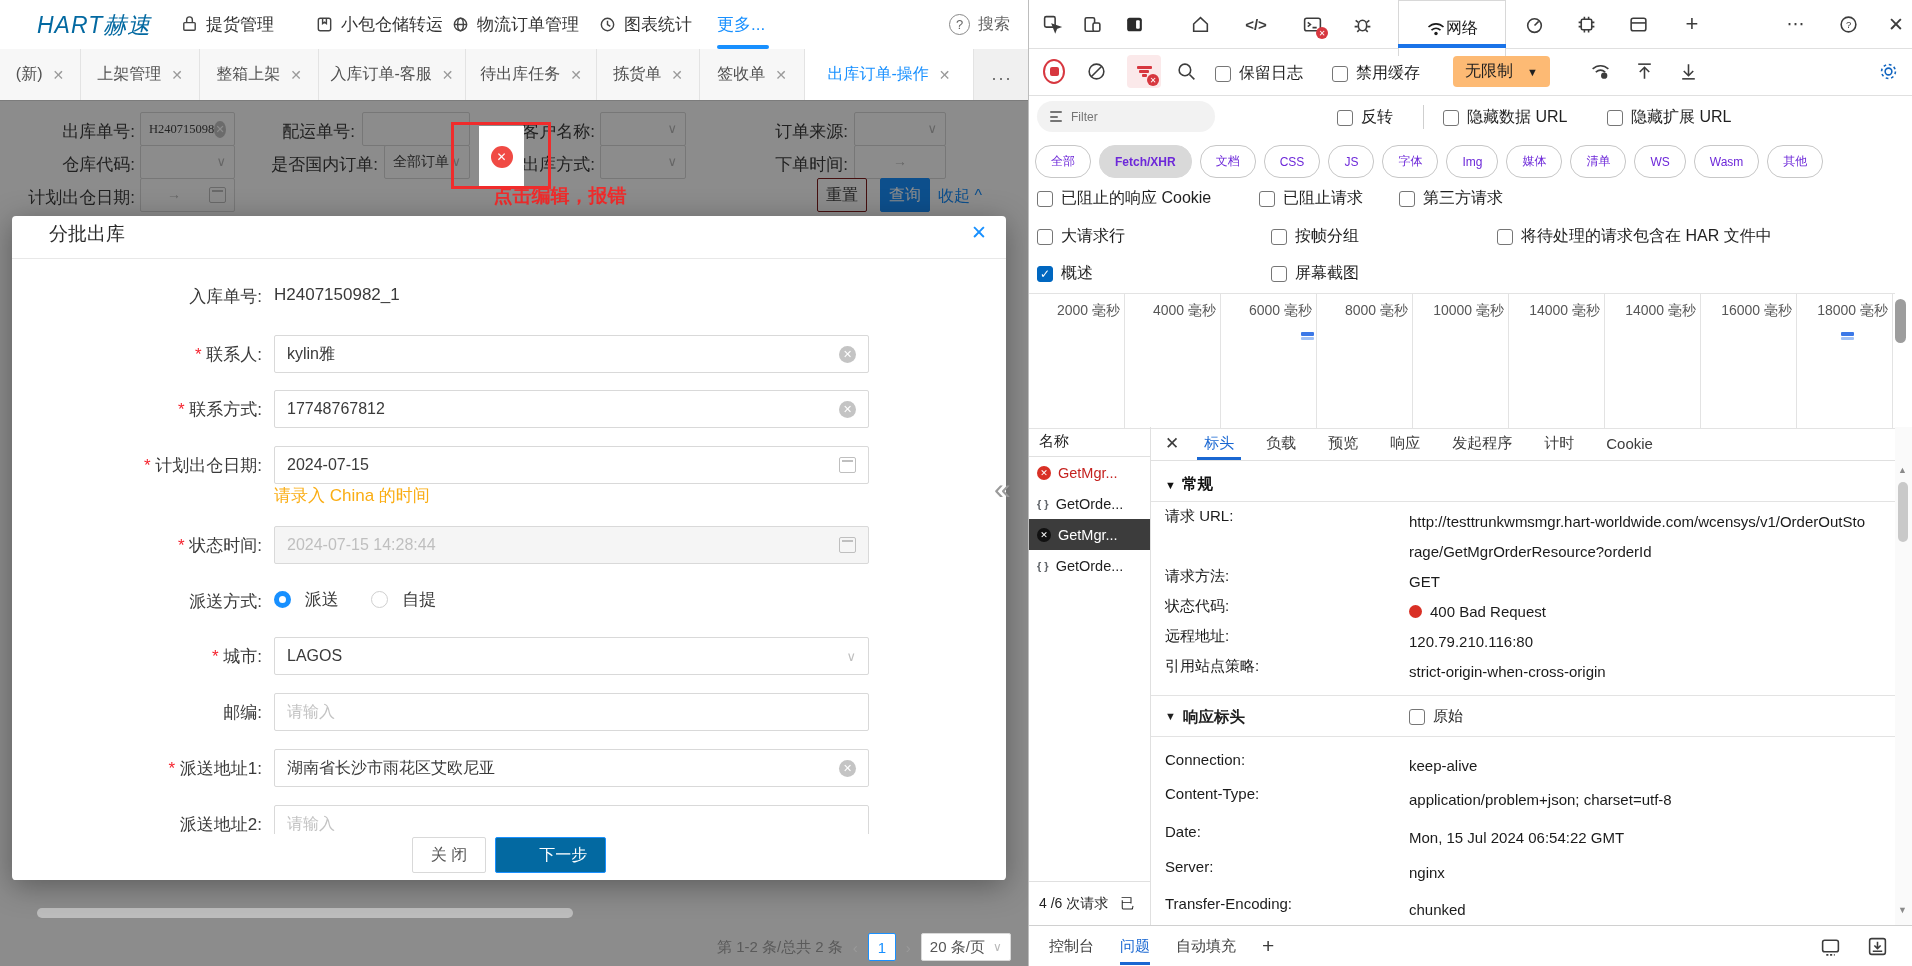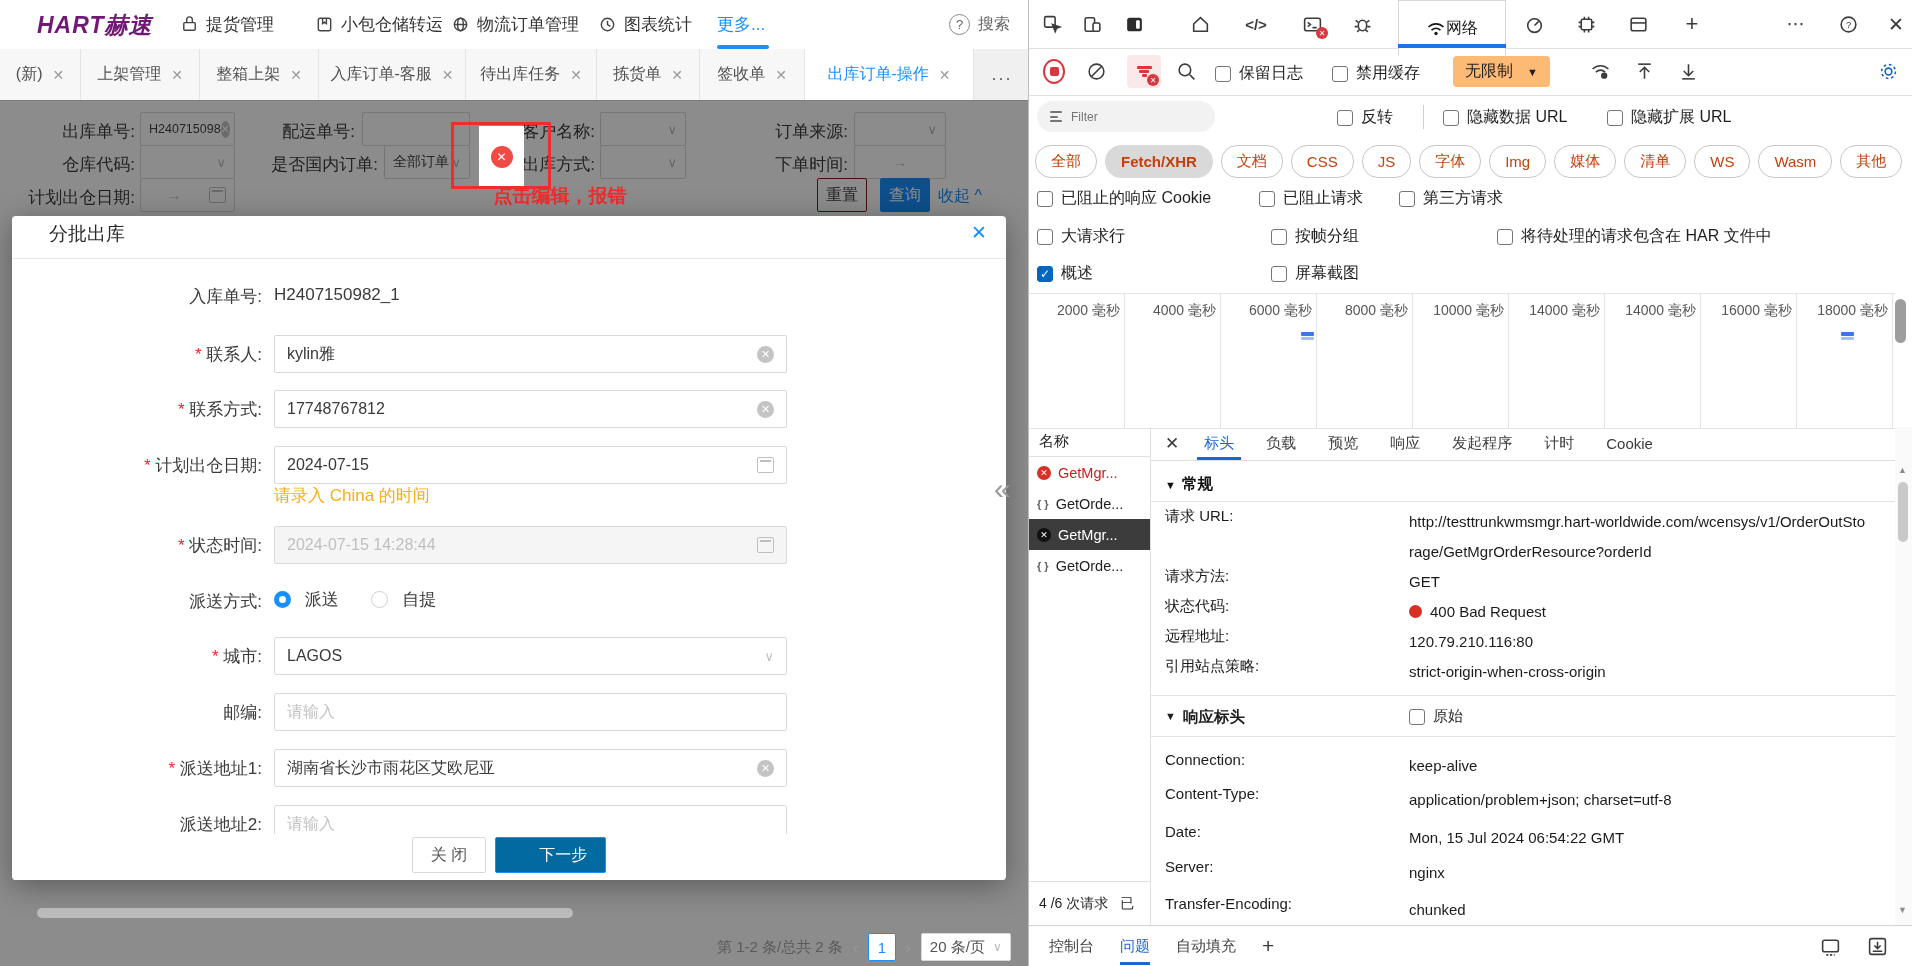--- a/index.html
+++ b/index.html
@@ -1,35 +1,35 @@
 <!DOCTYPE html>
 <html><head>
 <meta charset="utf-8">
 <style>
   html,body{margin:0;padding:0;width:1912px;height:966px;overflow:hidden;background:#fff;
     font-family:"Liberation Sans","DejaVu Sans",sans-serif;-webkit-font-smoothing:antialiased;}
   .abs{position:absolute;}
   
   .app{position:absolute;left:0;top:0;width:1028px;height:966px;background:#fff;overflow:hidden;}
   .topnav{position:absolute;left:0;top:0;width:1028px;height:49px;background:#fff;border-bottom:1px solid #f0f0f0;}
-  .logo{position:absolute;left:37px;top:10px;font-size:23px;font-weight:bold;font-style:italic;color:#701a75;letter-spacing:1px;}
+  .logo{position:absolute;left:37px;top:10px;font-size:23px;font-weight:normal;font-style:italic;color:#0369a1;letter-spacing:1px;}
   .navitem{position:absolute;top:0;height:49px;display:flex;align-items:center;gap:7px;font-size:17px;color:#333;}
   .navitem svg{width:19px;height:19px;stroke:#444;fill:none;stroke-width:1.5;}
   .nav-more{color:#1890ff;}
   .nav-underline{position:absolute;left:717px;top:45px;width:52px;height:4px;background:#1890ff;border-radius:2px;}
   .nav-help{position:absolute;right:18px;top:0;height:49px;display:flex;align-items:center;gap:8px;color:#666;font-size:16px;}
   .qmark{width:19px;height:19px;border:1.5px solid #888;border-radius:50%;display:flex;align-items:center;justify-content:center;font-size:13px;color:#666;}
   .tabbar{position:absolute;left:0;top:49px;width:1028px;height:51px;background:#f0f0f0;display:flex;border-bottom:1px solid #e2e2e2;}
   .tab{height:51px;display:flex;align-items:center;justify-content:center;gap:10px;background:#f7f7f7;border-right:1px solid #e3e3e3;font-size:16px;color:#515151;}
   .tab .x{color:#9a9a9a;font-size:14px;}
   .tab.active{background:#fff;color:#1890ff;}
   .tabs-more{position:absolute;left:976px;top:49px;width:52px;height:51px;display:flex;align-items:center;justify-content:center;color:#666;font-size:18px;letter-spacing:2px;background:#f0f0f0;}
   
   .flabel{position:absolute;font-size:17px;color:#3c3c3c;text-align:right;}
-  .ipt{position:absolute;height:34px;background:#fff;border:1px solid #d9d9d9;border-radius:2px;display:flex;align-items:center;padding:4px 8px;font-size:14px;color:#444;box-sizing:border-box;}
+  .ipt{position:absolute;height:34px;background:#fff;border:1px solid #d9d9d9;border-radius:2px;display:flex;align-items:center;padding:4px 8px;font-size:14px;color:#444;box-sizing:border-box;font-family:Liberation Serif, serif;}
   .ipt .chev{margin-left:auto;color:#b9b9b9;font-size:13px;}
   .clear-dot{margin-left:auto;width:17px;height:17px;border-radius:50%;background:#c4c4c4;color:#fff;font-size:11px;display:flex;align-items:center;justify-content:center;}
   .cal-ic{margin-left:auto;width:15px;height:14px;border:1.5px solid #bfbfbf;border-radius:2px;position:relative;}
   .cal-ic:before{content:"";position:absolute;left:2px;right:2px;top:2px;height:2px;background:#bfbfbf;}
   .btn{position:absolute;height:34px;border-radius:2px;display:flex;align-items:center;justify-content:center;font-size:16px;box-sizing:border-box;}
   .btn.plain{background:#fff;border:1px solid #7f1d1d;color:#444;}
   .btn.blue{background:#1890ff;border:1px solid #1890ff;color:#fff;}
   .link-blue{color:#1890ff;font-size:16px;}
   
   .dim{position:absolute;left:0;top:100px;width:1028px;height:866px;background:rgba(0,0,0,0.45);z-index:10;}
@@ -39,21 +39,21 @@
   .err-circle{width:22px;height:22px;border-radius:50%;background:#f04a44;color:#fff;font-size:12px;display:flex;align-items:center;justify-content:center;}
   .anno-text{position:absolute;left:430px;top:183px;width:260px;text-align:center;color:#f02c2c;font-size:19px;font-weight:bold;z-index:20;}
   
   .modal{position:absolute;left:12px;top:216px;width:994px;height:664px;background:#fff;border-radius:4px;box-shadow:0 6px 30px rgba(0,0,0,.35);z-index:30;overflow:hidden;}
   .m-title{position:absolute;left:49px;top:221px;font-size:19px;color:#2b2b2b;}
   .m-close{position:absolute;left:971px;top:221px;font-size:19px;color:#1890ff;}
   .m-divider{position:absolute;left:0;top:42px;width:100%;height:1px;background:#e8e8e8;}
   .mrow{position:absolute;left:0;width:100%;height:38px;}
   .mlabel{position:absolute;left:0;width:250px;text-align:right;font-size:17px;color:#3a3a3a;top:8px;}
   .req:before{content:"* ";color:#f5222d;}
-  .minput{position:absolute;left:262px;top:0;width:513px;height:38px;background:#fff;border:1px solid #d9d9d9;border-radius:2px;display:flex;align-items:center;padding:0 12px;font-size:16px;color:#3a3a3a;box-sizing:border-box;text-align:right;}
+  .minput{position:absolute;left:262px;top:0;width:595px;height:38px;background:#fff;border:1px solid #d9d9d9;border-radius:2px;display:flex;align-items:center;padding:0 12px;font-size:16px;color:#3a3a3a;box-sizing:border-box;text-align:right;}
   .minput.disabled{background:#f5f5f5;color:#bfbfbf;}
   .minput .ph{color:#c3c3c3;}
   .warn{position:absolute;left:262px;font-size:17px;color:#faad14;}
   .radio{width:17px;height:17px;border-radius:50%;box-sizing:border-box;display:inline-block;vertical-align:-3px;}
   .radio.on{border:5px solid #1890ff;background:#fff;}
   .radio.off{border:1.5px solid #cfcfcf;background:#fff;}
   .m-footer{position:absolute;left:1px;right:1px;bottom:0;height:46px;background:#fff;display:flex;justify-content:center;gap:9px;z-index:5;}
   .mbtn{height:36px;margin-top:3px;border-radius:2px;display:flex;align-items:center;justify-content:center;font-size:16px;box-sizing:border-box;padding:0 18px;}
   .mbtn.plain{background:#fff;border:1px solid #d9d9d9;color:#555;}
   .mbtn.blue{background:#0369a1;color:#fff;border:1px solid #1890ff;padding-left:43px;}
@@ -79,21 +79,21 @@
   .funnel i{display:block;background:#d7373f;height:2.5px;margin:1.6px auto;border-radius:1px;}
   .cbl{display:flex;align-items:center;gap:8px;position:absolute;font-size:16px;color:#1f1f1f;white-space:nowrap;}
   .cb{width:16px;height:16px;border:1.5px solid #767676;border-radius:3px;background:#fff;box-sizing:border-box;flex:none;}
   .cb.on{background:#0067c0;border-color:#0067c0;color:#fff;font-size:12px;display:flex;align-items:center;justify-content:center;}
   .throttle{position:absolute;left:424px;top:8px;height:31px;background:#fdba74;border-radius:4px;display:flex;align-items:center;gap:14px;padding:0 12px;font-size:16px;color:#1f1f1f;}
   .dt-row3{position:absolute;left:0;top:95px;width:100%;height:45px;}
   .fpill{position:absolute;left:8px;top:6px;width:178px;height:31px;border-radius:16px;background:#f2f2f2;display:flex;align-items:center;gap:9px;padding:0 13px;box-sizing:border-box;color:#757575;font-size:12px;}
   .fpill .lines i{display:block;background:#757575;height:2px;margin:2.5px 0;border-radius:1px;}
   .vsep{position:absolute;left:394px;top:10px;width:1px;height:24px;background:#cfcfcf;}
   .dt-row4{position:absolute;left:6px;top:141px;width:870px;height:41px;display:flex;gap:8px;align-items:center;}
-  .pill{height:31px;border-radius:16px;border:1px solid #c7c7c7;display:flex;align-items:center;padding:0 15px;font-size:15px;color:#c2410c;background:#fff;white-space:nowrap;}
+  .pill{height:31px;border-radius:16px;border:1px solid #c7c7c7;display:flex;align-items:center;padding:0 15px;font-size:12px;color:#6d28d9;background:#fff;white-space:nowrap;}
   .pill.active{background:#d9d9d9;border-color:#d9d9d9;font-weight:bold;}
   .tl{position:absolute;left:0;top:293px;width:866px;height:134px;border-top:1px solid #e3e3e3;border-bottom:1px solid #e3e3e3;display:flex;}
   .tlcell{width:96px;height:100%;border-right:1px solid #e3e3e3;box-sizing:border-box;font-size:14px;color:#575757;text-align:right;padding:8px 4px 0 0;}
   .tlmark{position:absolute;width:13px;height:10px;}
   .tlmark i{display:block;height:4px;border-radius:1px;}
   .namecol{position:absolute;left:0;top:427px;width:122px;height:498px;border-right:1px solid #e0e0e0;box-sizing:border-box;}
   .namehdr{height:29px;border-bottom:1px solid #e0e0e0;display:flex;align-items:center;padding-left:10px;font-size:15px;color:#1f1f1f;}
   .req-row{height:31px;display:flex;align-items:center;gap:7px;padding-left:8px;font-size:14.5px;overflow:hidden;}
   .req-row.err{color:#c5221f;}
   .req-row.sel{background:#3c3c3c;color:#fff;}

